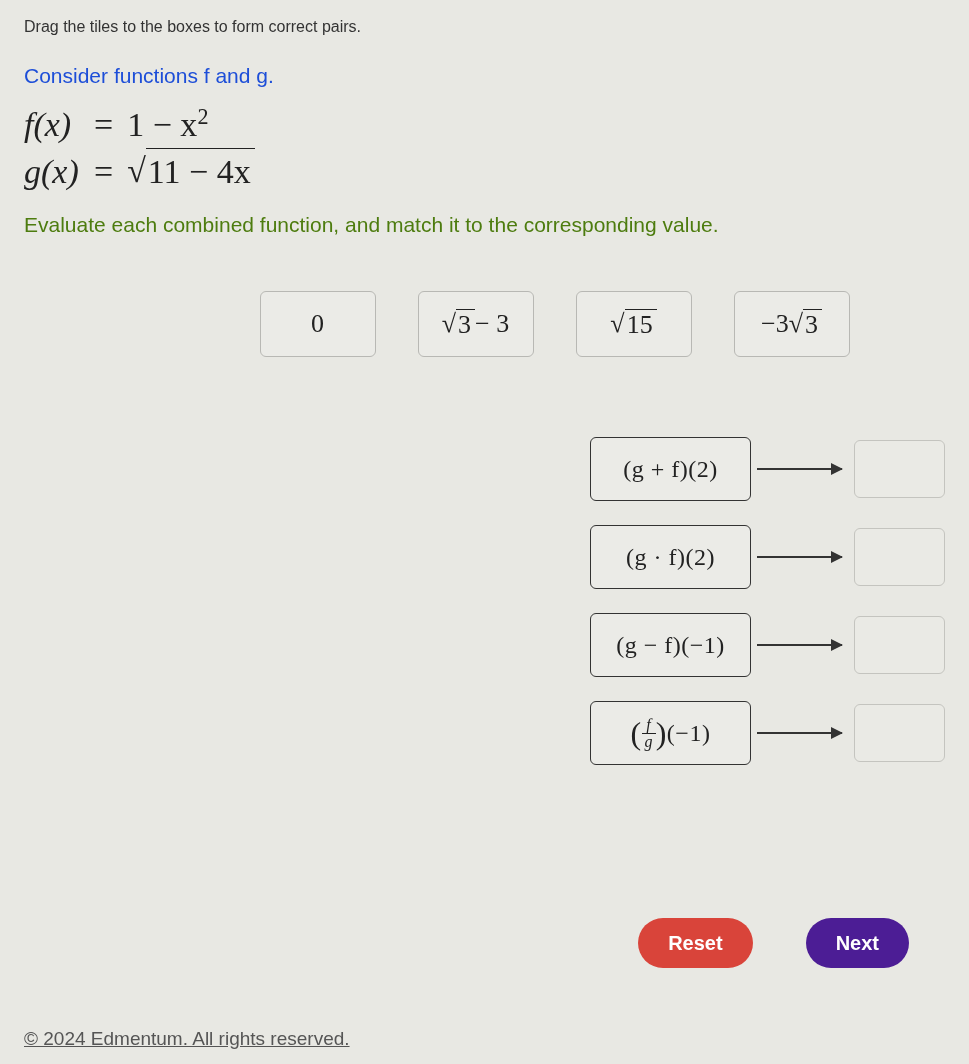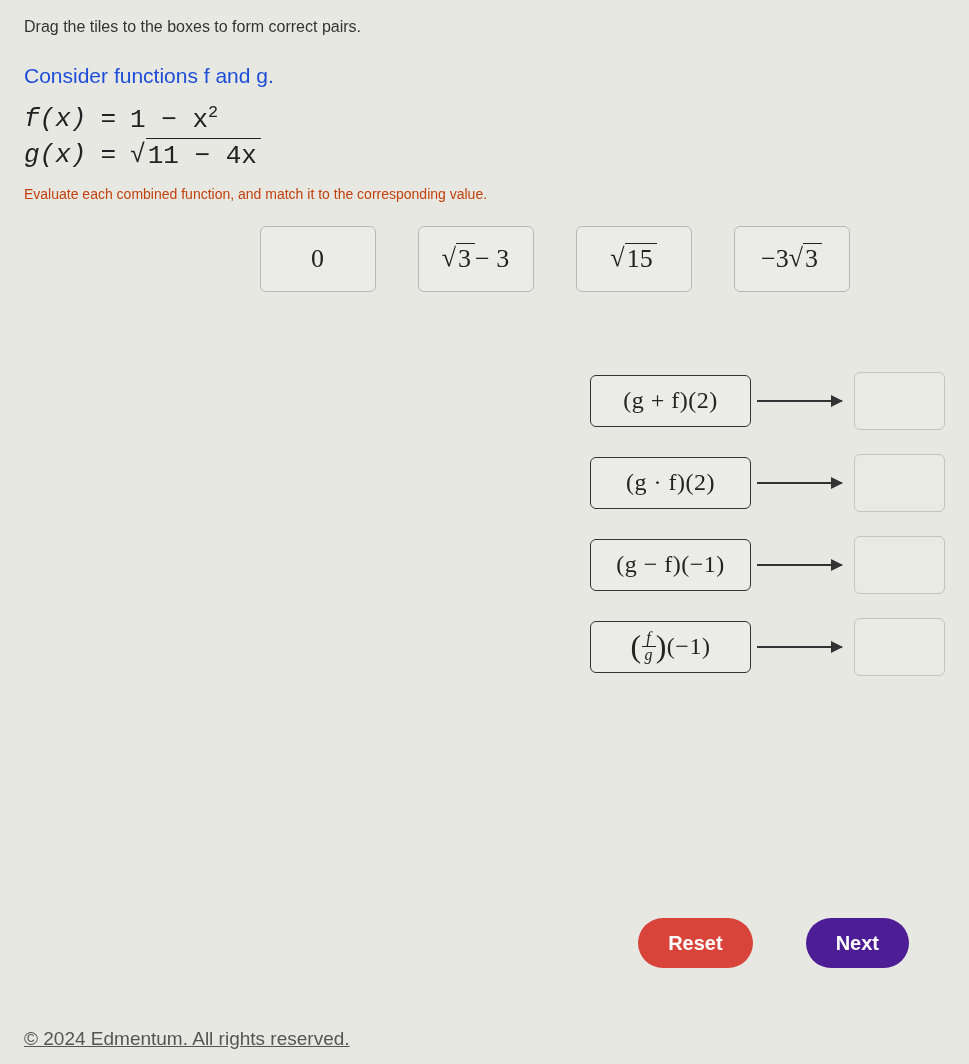--- a/index.html
+++ b/index.html
@@ -19,36 +19,36 @@
     font-size: 16px;
     color: #333;
     margin-bottom: 28px;
   }
   .consider {
     font-size: 21px;
     color: #1d4ed8;
     margin-bottom: 14px;
   }
   .equations {
-    font-family: Liberation Mono, monospace;
+    font-family: Liberation Serif, serif;
     font-style: italic;
-    font-size: 26px;
+    font-size: 34px;
     line-height: 1.35;
-    margin-bottom: 12px;
+    margin-bottom: 18px;
   }
   .equations .row { display: flex; align-items: center; gap: 14px; }
   .equations .fn { min-width: 56px; }
   .equations .eq { font-style: normal; }
   .sqrt-wrap { display: inline-flex; align-items: flex-start; }
   .sqrt-sym { font-style: normal; }
   .sqrt-body { border-top: 1.6px solid #222; padding: 0 4px 0 2px; font-style: normal;}
   .eval {
-    font-size: 14px;
-    color: #c2410c;
-    margin-bottom: 24px;
+    font-size: 21px;
+    color: #4d7c0f;
+    margin-bottom: 54px;
   }
 
   .tiles-row {
     display: flex;
     gap: 42px;
     justify-content: center;
     padding-left: 140px;
     margin-bottom: 80px;
   }
   .tile {
@@ -74,21 +74,21 @@
   }
   .pair-row {
     display: flex;
     align-items: center;
     gap: 0;
   }
   .fn-box {
     border: 1.5px solid #333;
     border-radius: 6px;
     background: rgba(255,255,255,0.15);
-    height: 52px;
+    height: 64px;
     width: 170px;
     display: flex;
     align-items: center;
     justify-content: center;
     font-family: "Times New Roman", serif;
     font-size: 24px;
     font-style: italic;
     letter-spacing: 0.5px;
     margin-left: 36px;
   }

